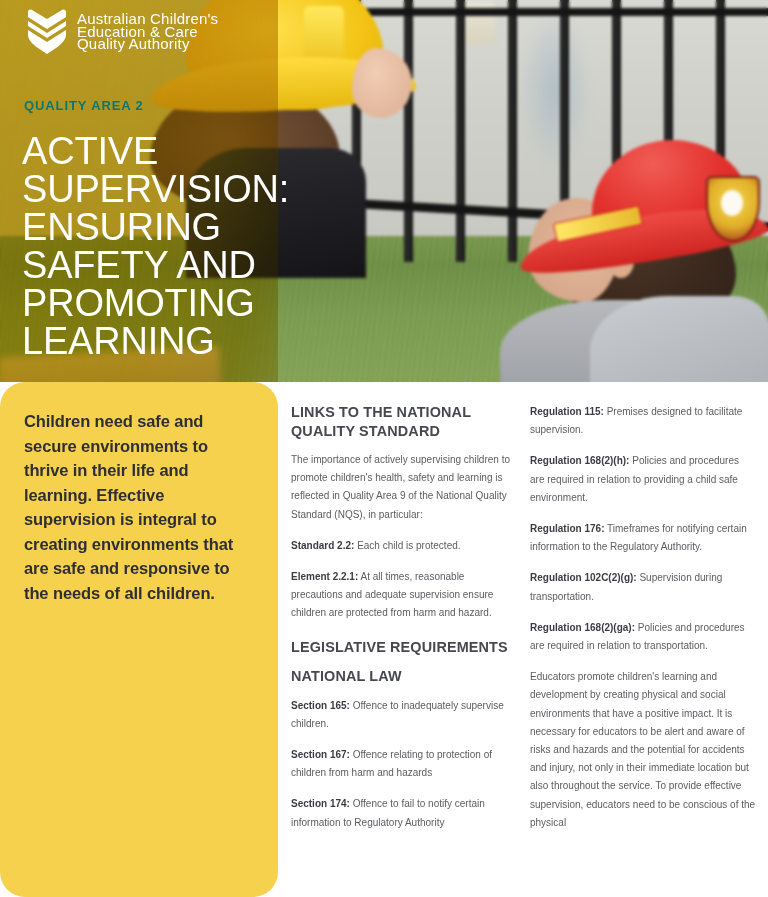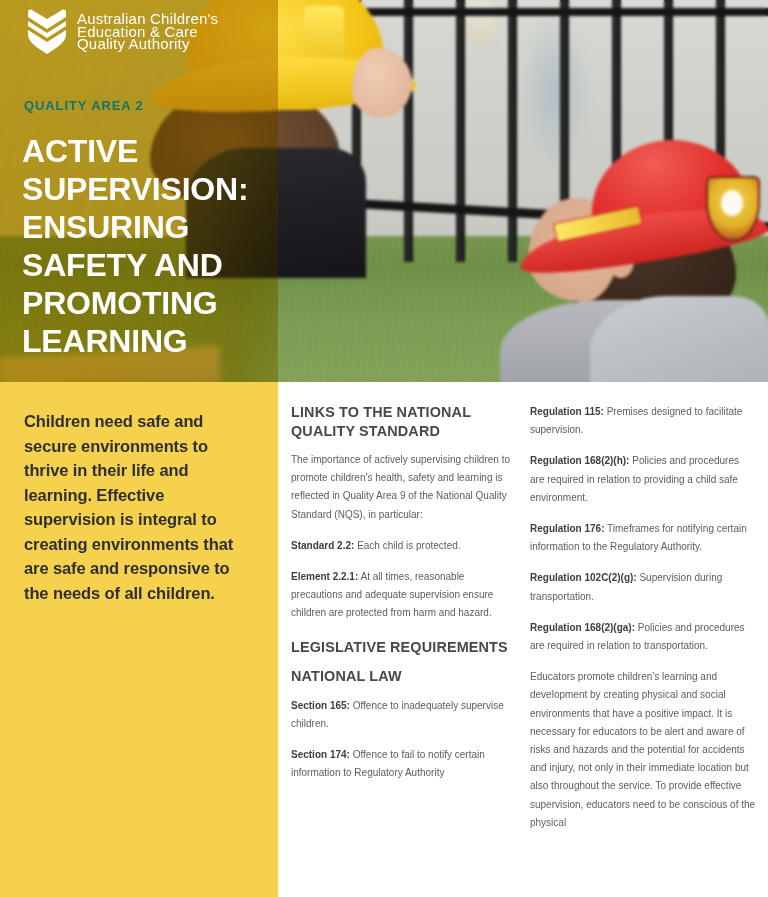--- a/index.html
+++ b/index.html
@@ -252,42 +252,43 @@
     color: #0f766e;
     font-size: 13px;
     font-weight: bold;
     letter-spacing: .9px;
   }
   .hero-title {
     position: absolute;
     left: 22px; top: 132px;
     width: 252px;
     color: #ffffff;
-    font-size: 32px;
+    font-size: 38px;
     line-height: 38px;
-    font-weight: bold;
+    font-weight: normal;
     letter-spacing: -.2px;
   }
 
   
   .lower {
     position: absolute;
     left: 0; top: 382px;
     width: 768px;
     height: 515px;
     background: #ffffff;
   }
   .side-panel {
     position: absolute;
     left: 0; top: 0;
     width: 278px;
     height: 515px;
     background: #f6d14e;
     box-sizing: border-box;
     padding: 27px 24px 0 24px;
+    border-radius: 25px;
   }
   .side-panel p {
     margin: 0 0 17px 0;
     color: #2f2f33;
     font-size: 16.5px;
     line-height: 24.5px;
     font-weight: bold;
     letter-spacing: -.1px;
   }
 
@@ -398,20 +399,21 @@
     <p class="body">The importance of actively supervising children to promote children's health, safety and learning is reflected in Quality Area 9 of the National Quality Standard (NQS), in particular:</p>
 
     <p class="body"><b>Standard 2.2:</b><span> Each child is protected.</span></p>
 
     <p class="body"><b>Element 2.2.1:</b><span> At all times, reasonable precautions and adequate supervision ensure children are protected from harm and hazard.</span></p>
 
     <h2 class="sec tight">LEGISLATIVE REQUIREMENTS</h2>
     <h2 class="sec">NATIONAL LAW</h2>
 
     <p class="body"><b>Section 165:</b><span> Offence to inadequately supervise children.</span></p>
+    <p class="body"><b>Section 167:</b><span> Offence relating to protection of children from harm and hazards</span></p>
     <p class="body"><b>Section 174:</b><span> Offence to fail to notify certain information to Regulatory Authority</span></p>
 
   </section>
 
   <section class="col col-right">
     <p class="body"><b>Regulation 115:</b><span> Premises designed to facilitate supervision.</span></p>
     <p class="body"><b>Regulation 168(2)(h):</b><span> Policies and procedures are required in relation to providing a child safe environment.</span></p>
     <p class="body"><b>Regulation 176:</b><span> Timeframes for notifying certain information to the Regulatory Authority.</span></p>
     <p class="body"><b>Regulation 102C(2)(g):</b><span> Supervision during transportation.</span></p>
     <p class="body"><b>Regulation 168(2)(ga):</b><span> Policies and procedures are required in relation to transportation.</span></p>

